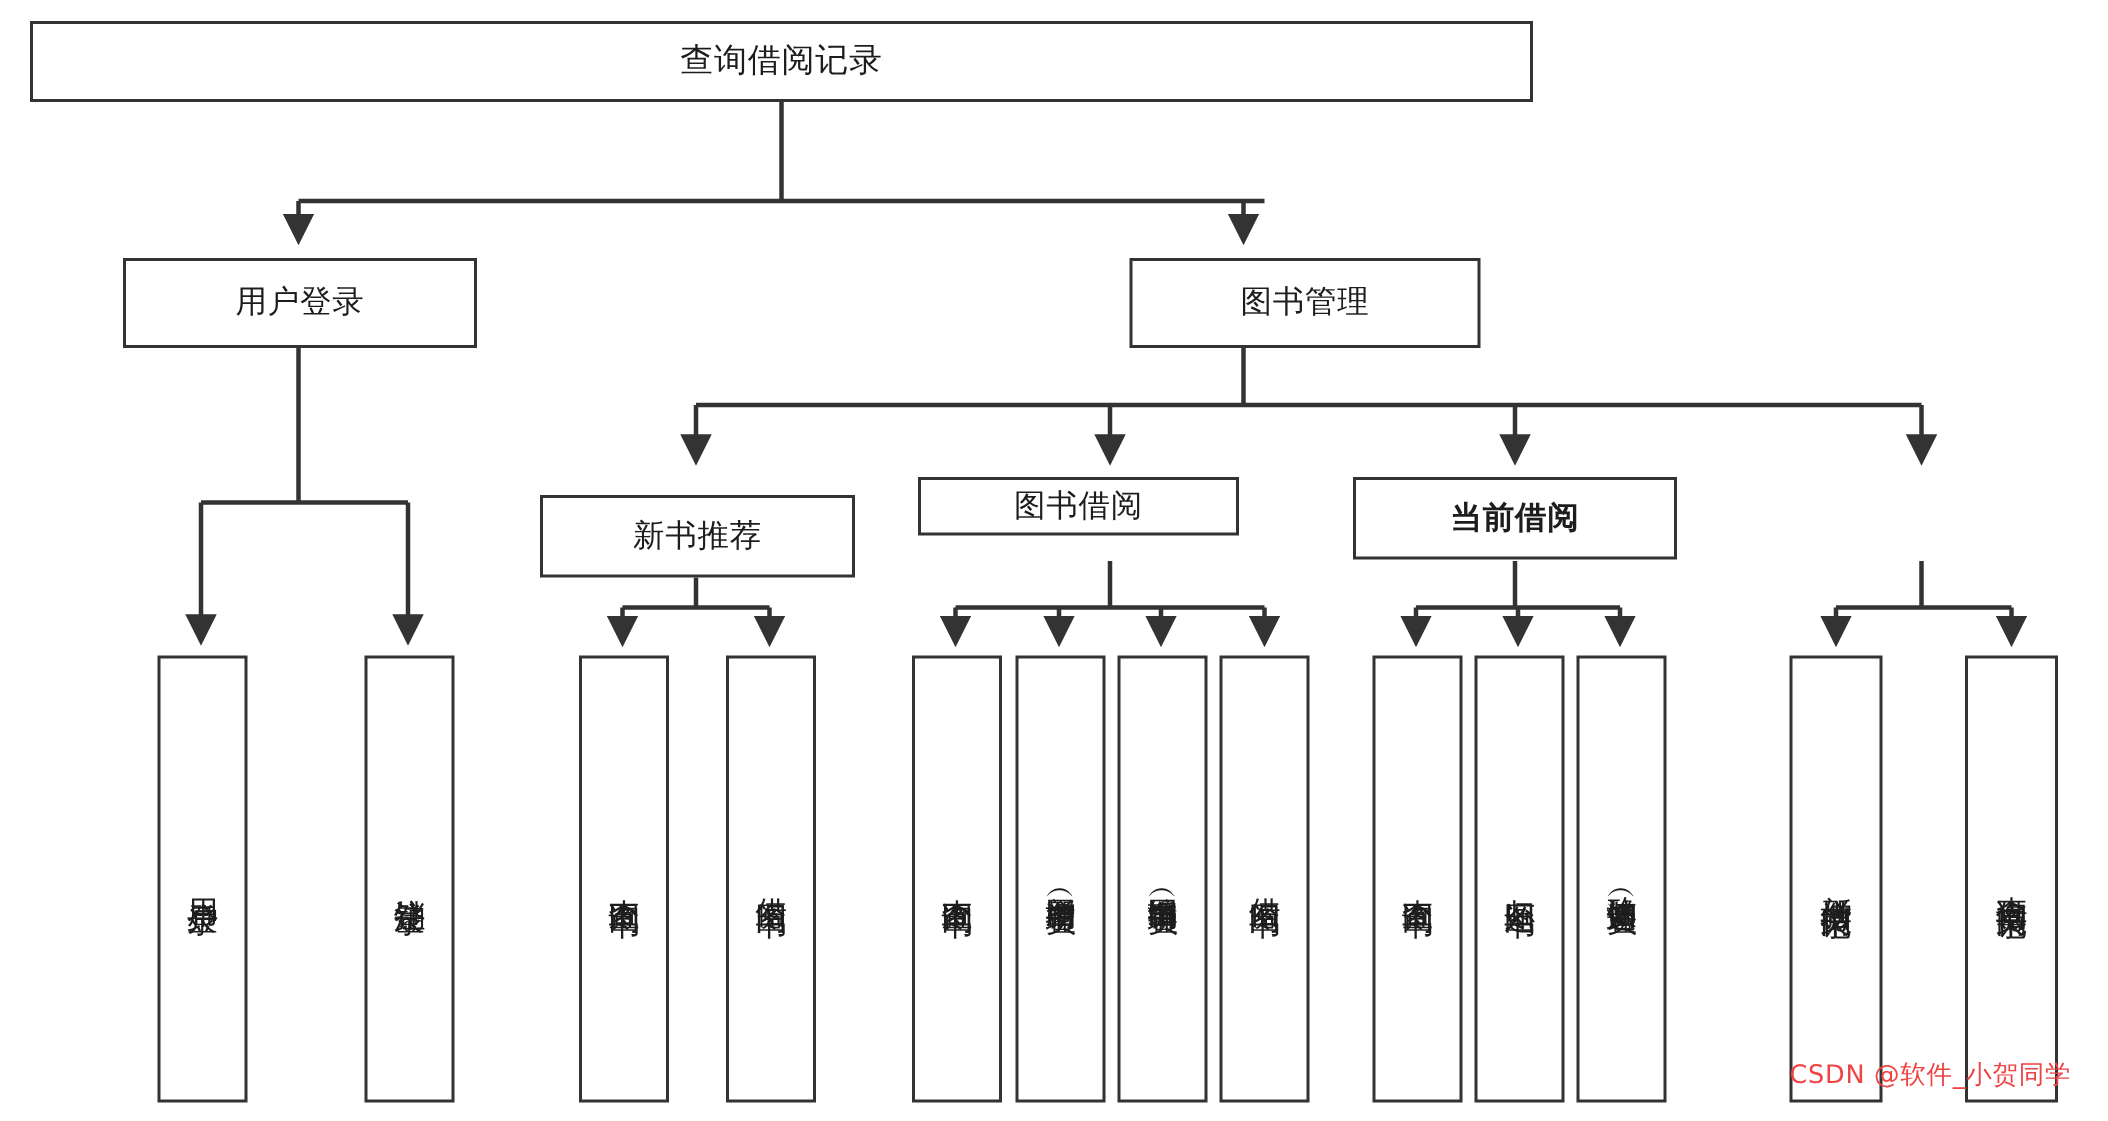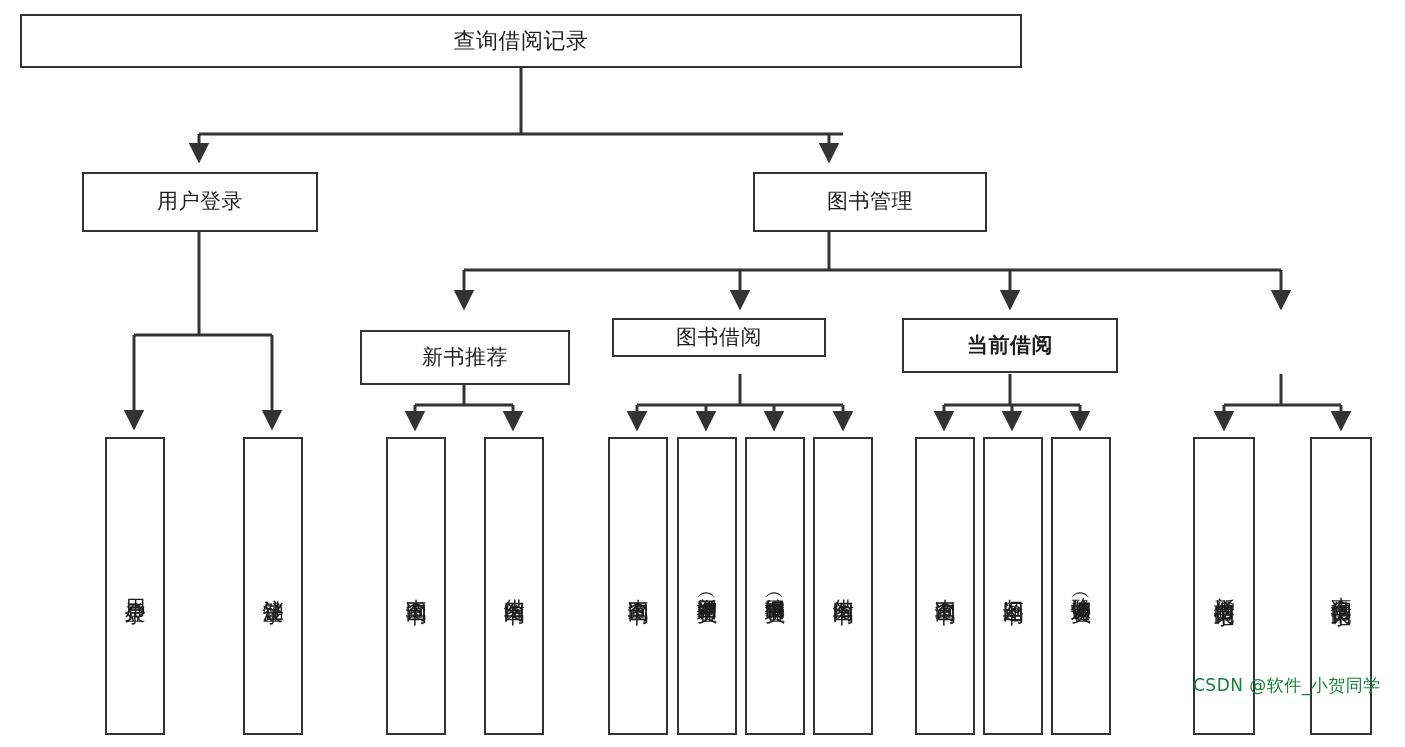--- a/index.html
+++ b/index.html
@@ -58,23 +58,23 @@
     justify-content: center;
     white-space: nowrap;
   }
   .node.v.tall {
     font-size: 20px;
     letter-spacing: 1px;
   }
   .watermark {
     position: absolute;
     left: 1193px;
-    top: 674px;
+    top: 705px;
     font-size: 17px;
-    color: #15803d;
+    color: #ef4444;
     white-space: nowrap;
     letter-spacing: 0.5px;
     font-family: "DejaVu Sans", "Liberation Sans", sans-serif;
   }
 </style>
 </head>
 <body>
 
 <div id="diagram">
 

